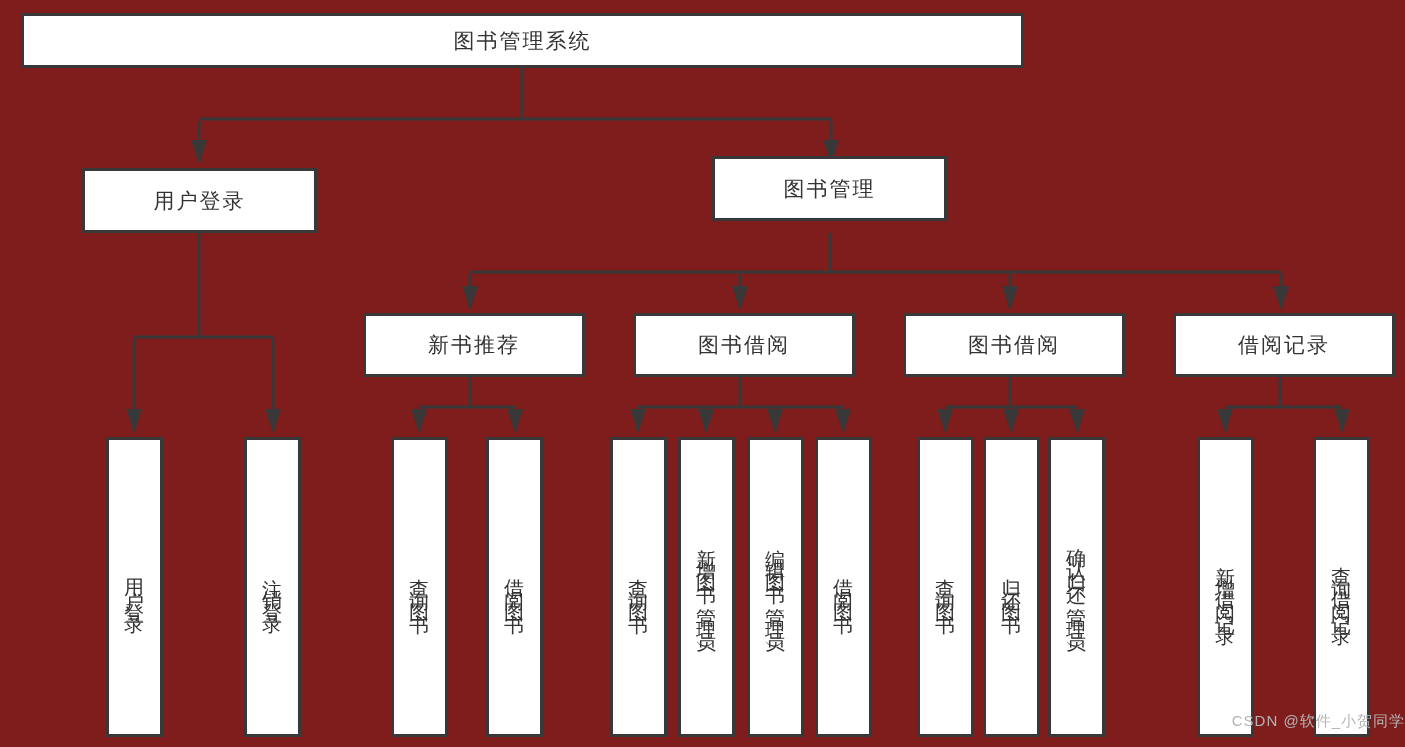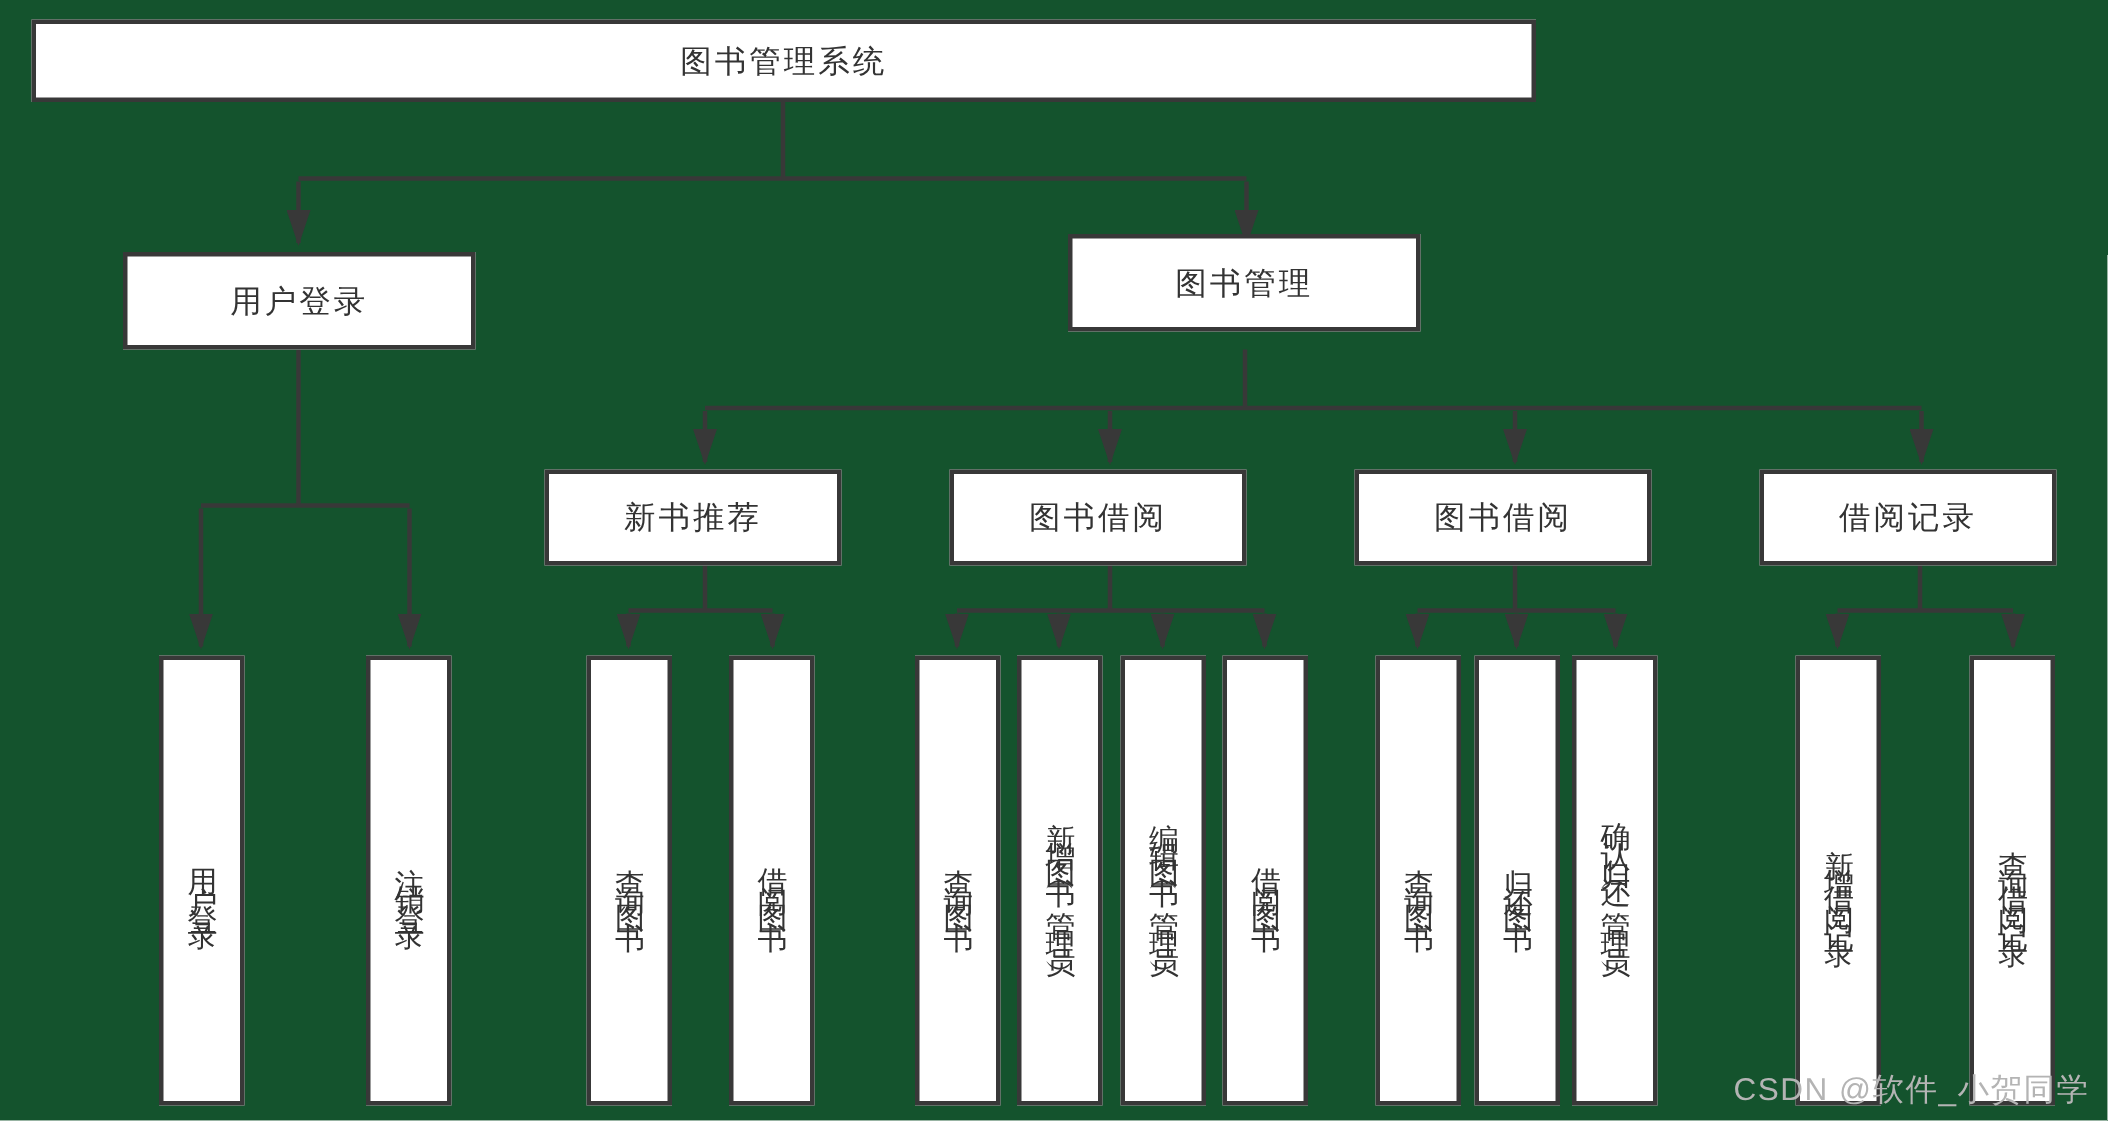--- a/index.html
+++ b/index.html
@@ -1,20 +1,20 @@
 <!DOCTYPE html>
 <html><head>
 <meta charset="utf-8">
 <style>
   html, body { margin: 0; padding: 0; background: #ffffff; }
   #canvas {
     position: relative;
     width: 1405px;
     height: 747px;
-    background: #14532d;
+    background: #7f1d1d;
     font-family: "Liberation Sans", "DejaVu Sans", sans-serif;
     overflow: hidden;
   }
   #connector-layer {
     position: absolute;
     left: 0; top: 0;
     width: 1405px; height: 747px;
   }
   .box {
     position: absolute;
@@ -37,44 +37,44 @@
     writing-mode: vertical-rl;
     text-orientation: mixed;
     letter-spacing: 12px;
     line-height: 1;
     white-space: nowrap;
   }
   
   .n-root            { left: 21px;   top: 13px;  width: 1003px; height: 55px; }
   .n-user-login      { left: 82px;   top: 168px; width: 235px;  height: 65px; }
   .n-book-mgmt       { left: 712px;  top: 156px; width: 235px;  height: 65px; }
-  .lvl3              { top: 313px; width: 198px; height: 64px; }
+  .lvl3              { top: 313px; width: 222px; height: 64px; }
   .n-new-book        { left: 363px;  }
   .n-book-borrow     { left: 633px;  }
   .n-current-borrow  { left: 903px;  }
   .n-borrow-record   { left: 1173px; }
   .leaf              { top: 437px; width: 57px; height: 300px; }
   .lf-g1a { left: 106px; }
   .lf-g1b { left: 244px; }
   .lf-g2a { left: 391px; }
   .lf-g2b { left: 486px; }
   .lf-g3a { left: 610px; }
   .lf-g3b { left: 678px; }
   .lf-g3c { left: 747px; }
   .lf-g3d { left: 815px; }
   .lf-g4a { left: 917px; }
   .lf-g4b { left: 983px; }
   .lf-g4c { left: 1048px; }
   .lf-g5a { left: 1197px; }
   .lf-g5b { left: 1313px; }
   .watermark {
     position: absolute;
-    right: 12px;
+    right: 0;
     top: 712px;
-    font-size: 21px;
+    font-size: 15px;
     color: #b4b4b4;
     letter-spacing: 1px;
     white-space: nowrap;
     text-align: center;
   }
 </style>
 </head>
 <body>
 
 <div id="canvas">

